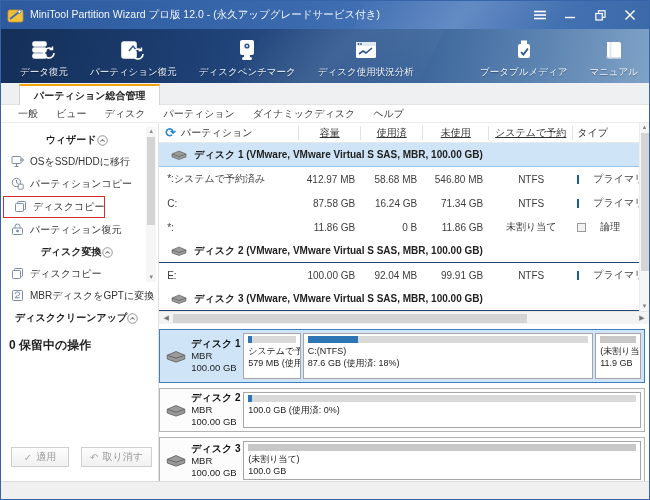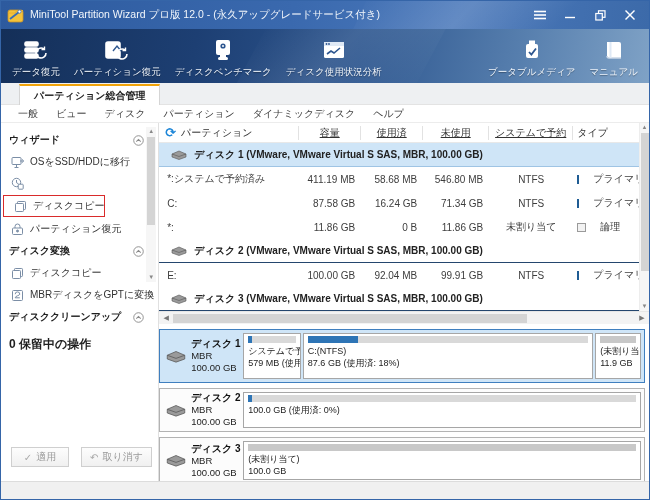--- a/index.html
+++ b/index.html
@@ -13,42 +13,42 @@
   .app-logo { width:17px; height:17px; margin-right:6px; flex:0 0 auto; }
   .title-text { color:#f2f6fb; font-size:10.5px; white-space:nowrap; flex:1; }
   .win-controls { display:flex; align-items:center; gap:4px; z-index:2; }
   .win-btn { width:26px; height:20px; display:flex; align-items:center; justify-content:center; color:#fff; cursor:default; }
   .win-btn svg { display:block; }
 
   
   .toolbar { height:54px; flex:0 0 54px; background:linear-gradient(100deg,#142f58 0%,#1d3f73 30%,#2d568f 55%,#577fae 80%,#7fa2c6 100%); position:relative; display:flex; justify-content:space-between; align-items:stretch; padding:0 4px; overflow:hidden; }
   .toolbar::after { content:""; position:absolute; left:38%; top:-10px; width:180px; height:90px; background:linear-gradient(115deg,rgba(255,255,255,0),rgba(255,255,255,.10) 45%,rgba(255,255,255,0)); transform:skewX(-28deg); pointer-events:none; }
   .tb-group { display:flex; align-items:stretch; z-index:1; }
-  .tb-item { display:flex; flex-direction:column; align-items:center; justify-content:flex-end; padding:4px 7px 4px; color:#eef3f9; cursor:default; }
+  .tb-item { display:flex; flex-direction:column; align-items:center; justify-content:flex-end; padding:4px 7px 4px; color:#eef3f9; cursor:default;margin-left:8px; }
   .tb-item .ico { height:26px; display:flex; align-items:center; justify-content:center; margin-bottom:2px; }
   .tb-item .lbl { font-size:9.5px; white-space:nowrap; text-shadow:0 1px 1px rgba(0,0,0,.35); }
 
   
   .tabbar { height:22px; flex:0 0 22px; background:#eef0f2; border-bottom:1px solid #e3e3e3; display:flex; align-items:flex-end; padding-left:18px;text-align:right; }
   .tab { background:#fff; border:1px solid #d5d5d5; border-bottom:none; border-top:2px solid #f0a30a; height:21px; padding:0 14px; display:flex; align-items:center; font-size:10px; color:#222; font-weight:bold; margin-bottom:-1px; }
 
   
   .menubar { height:18px; flex:0 0 18px; background:#fff; display:flex; align-items:center; padding-left:8px; border-bottom:1px solid #ececec; }
   .menu-item { padding:0 9px; color:#3c3c3c; font-size:10px; cursor:default; white-space:nowrap; }
 
   
   .main { flex:1; display:flex; background:#fff; min-height:0; }
   .left-col { flex:0 0 148px; display:flex; flex-direction:column; background:#fff; position:relative; }
   .right-col { flex:1; display:flex; flex-direction:column; min-width:0; border-left:1px solid #e0e0e0; }
 
   
   .sidebar { flex:1; padding:6px 0 0 0; position:relative; overflow:hidden; }
-  .sb-section-header { display:flex; align-items:center; justify-content:space-between; padding:4px 14px 4px 8px; font-weight:bold; color:#1f1f1f; font-size:10px; }
+  .sb-section-header { display:flex; align-items:center; justify-content:center; padding:4px 14px 4px 8px; font-weight:bold; color:#1f1f1f; font-size:10px; }
   .sb-collapse { width:11px; height:11px; flex:0 0 auto; }
-  .sb-item { display:flex; align-items:flex-end; gap:6px; padding:4px 4px 4px 10px; color:#333; font-size:10px; white-space:nowrap; cursor:default; }
+  .sb-item { display:flex; align-items:flex-start; gap:6px; padding:4px 4px 4px 10px; color:#333; font-size:10px; white-space:nowrap; cursor:default; }
   .sb-item .sico { width:13px; height:13px; flex:0 0 auto; }
   .sb-item.highlighted { border:1px solid #d92b2b; width:102px; padding-top:3px; padding-bottom:3px; margin:1px 0 1px 2px; }
   .sb-pending { font-weight:bold; color:#1f1f1f; padding:8px 8px; font-size:12px; }
   .sb-scrollbar { position:absolute; right:2px; top:4px; bottom:155px; width:10px; background:#f6f6f6; display:flex; flex-direction:column; align-items:center; }
   .sb-scrollbar .arr { font-size:6px; color:#888; height:9px; line-height:9px; }
   .sb-scrollbar .thumb { width:8px; height:88px; background:#d4d4d4; margin-top:1px; }
   .sb-scrollbar .track { flex:1; }
 
   
   .actions { flex:0 0 44px; display:flex; align-items:center; gap:12px; padding:0 0 4px 10px; }
@@ -273,20 +273,21 @@
           <span>OSをSSD/HDDに移行</span>
         </div>
         <div class="sb-item">
           <svg class="sico" viewBox="0 0 13 13">
               <g fill="none" stroke="#7b8ea6" stroke-width="1">
                 <circle cx="5.5" cy="5.5" r="4.2"></circle>
                 <path d="M5.5 3 v2.7 l2 1.2"></path>
                 <rect x="7.2" y="7.2" width="5" height="5" rx="0.8" fill="#fff"></rect>
               </g>
             </svg>
+          <span>パーティションコピー</span>
         </div>
         <div class="sb-item highlighted">
           <svg class="sico" viewBox="0 0 13 13">
               <g fill="none" stroke="#7b8ea6" stroke-width="1">
                 <rect x="3.5" y="1.5" width="8" height="8" rx="0.8"></rect>
                 <rect x="1.5" y="3.5" width="8" height="8" rx="0.8" fill="#fff"></rect>
               </g>
             </svg>
           <span>ディスクコピー</span>
         </div>
@@ -376,21 +377,21 @@
           <div class="disk-row selected">
             <svg class="diskicon" width="16" height="10" viewBox="0 0 16 10">
                 <path d="M1 4 L8 1 L15 4 L15 7 L8 9.5 L1 7 Z" fill="#9a9a9a" stroke="#555" stroke-width="0.6"></path>
                 <path d="M1 4 L8 6.5 L15 4" fill="none" stroke="#555" stroke-width="0.6"></path>
               </svg>
             <span>ディスク 1 (VMware, VMware Virtual S SAS, MBR, 100.00 GB)</span>
           </div>
 
           <div class="trow">
             <div class="cell name">*:システムで予約済み</div>
-            <div class="cell num">411.19 MB</div>
+            <div class="cell num">412.97 MB</div>
             <div class="cell num">58.68 MB</div>
             <div class="cell num">546.80 MB</div>
             <div class="cell ctr">NTFS</div>
             <div class="cell ptype">
                 <span class="sq primary"></span>
                 <span>プライマリ</span>
               </div>
           </div>
           <div class="trow">
             <div class="cell name">C:</div>

